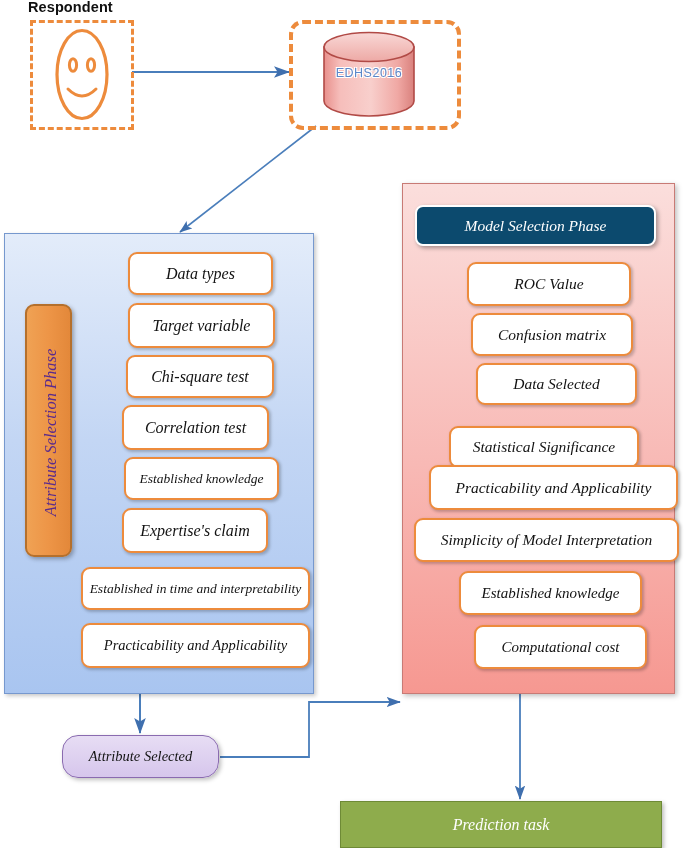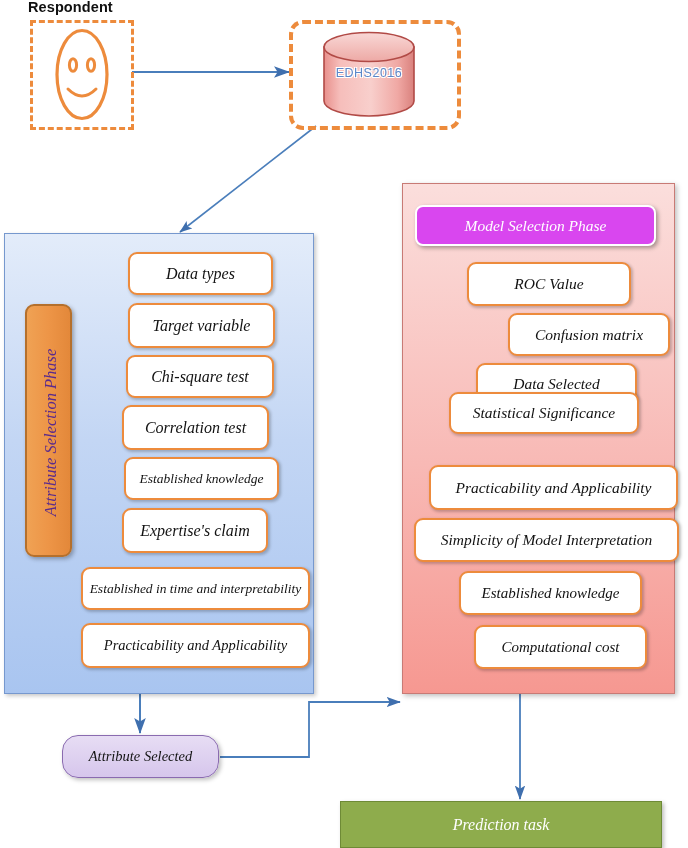--- a/index.html
+++ b/index.html
@@ -122,21 +122,21 @@
     font-style: italic;
     font-size: 16.5px;
     color: #5B2B8C;
     white-space: nowrap;
   }
 
   
   .title-box {
     position: absolute;
     box-sizing: border-box;
-    background: #d946ef;
+    background: #0c4a6e;
     border: 2.5px solid #ffffff;
     border-radius: 8px;
     display: flex;
     align-items: center;
     justify-content: center;
     color: #ffffff;
     font-style: italic;
     font-size: 15.5px;
     box-shadow: 2px 2px 4px rgba(0,0,0,0.35);
   }
@@ -259,23 +259,23 @@
   <div class="item-box" style="left:124px; top:457px; width:155px; height:43px; font-size:13.5px;">Established knowledge</div>
   <div class="item-box" style="left:122px; top:508px; width:146px; height:45px; font-size:16px;">Expertise's claim</div>
   <div class="item-box" style="left:81px; top:567px; width:229px; height:43px; font-size:13.5px;">Established in time and interpretability</div>
   <div class="item-box" style="left:81px; top:623px; width:229px; height:45px; font-size:14.5px;">Practicability and Applicability</div>
 
   <div class="panel-right"></div>
 
   <div class="title-box" style="left:415px; top:205px; width:241px; height:41px;">Model Selection Phase</div>
 
   <div class="item-box" style="left:467px; top:262px; width:164px; height:44px; font-size:15.5px;">ROC Value</div>
-  <div class="item-box" style="left:471px; top:313px; width:162px; height:43px; font-size:15.5px;margin-left:37px;">Confusion matrix</div>
+  <div class="item-box" style="left:471px; top:313px; width:162px; height:43px; font-size:15.5px;">Confusion matrix</div>
   <div class="item-box" style="left:476px; top:363px; width:161px; height:42px; font-size:15.5px;">Data Selected</div>
-  <div class="item-box" style="left:449px; top:392px; width:190px; height:42px; font-size:15.5px;">Statistical Significance</div>
+  <div class="item-box" style="left:449px; top:426px; width:190px; height:42px; font-size:15.5px;">Statistical Significance</div>
   <div class="item-box" style="left:429px; top:465px; width:249px; height:45px; font-size:15.5px;">Practicability and Applicability</div>
   <div class="item-box" style="left:414px; top:518px; width:265px; height:44px; font-size:15.5px;">Simplicity of Model Interpretation</div>
   <div class="item-box" style="left:459px; top:571px; width:183px; height:44px; font-size:15px;">Established knowledge</div>
   <div class="item-box" style="left:474px; top:625px; width:173px; height:44px; font-size:15px;">Computational cost</div>
 
   <div class="attr-selected">Attribute Selected</div>
 
   <div class="prediction-task">Prediction task</div>
 
 </div>

